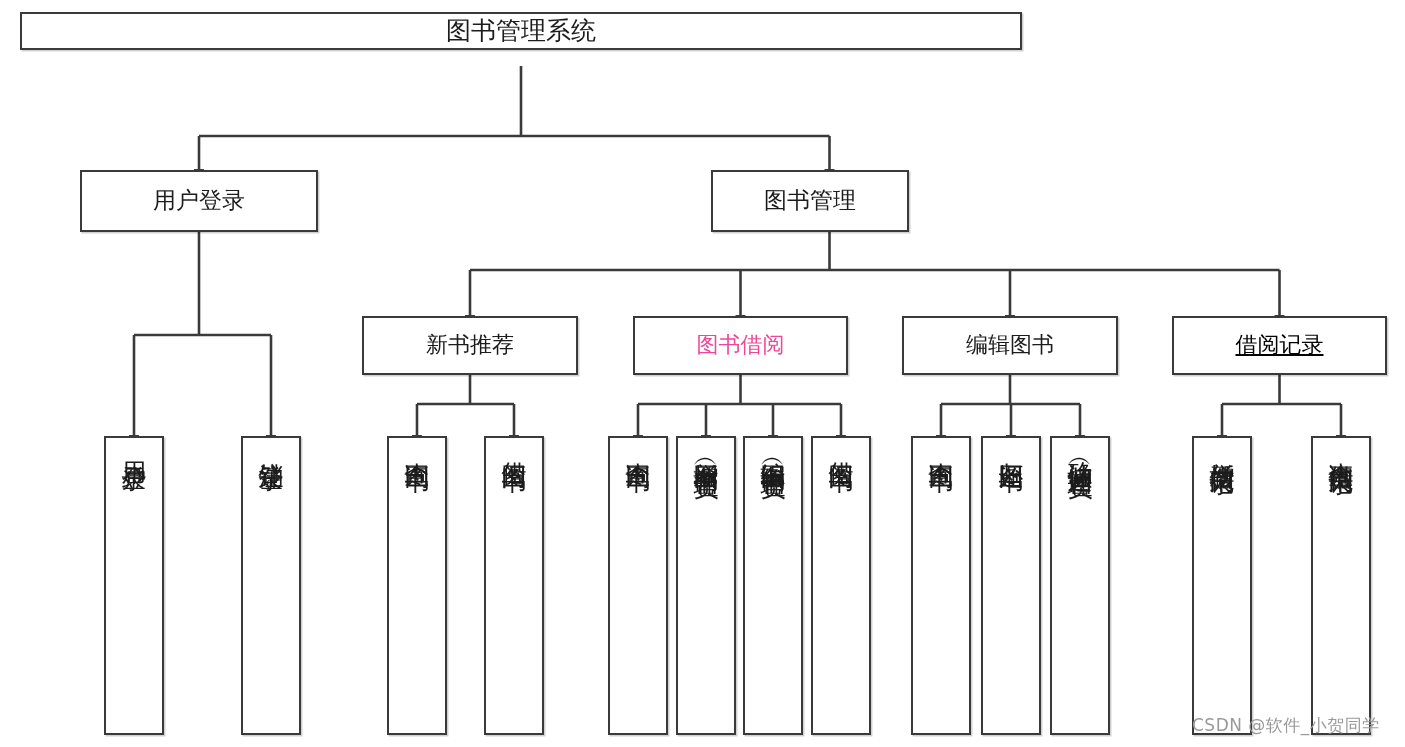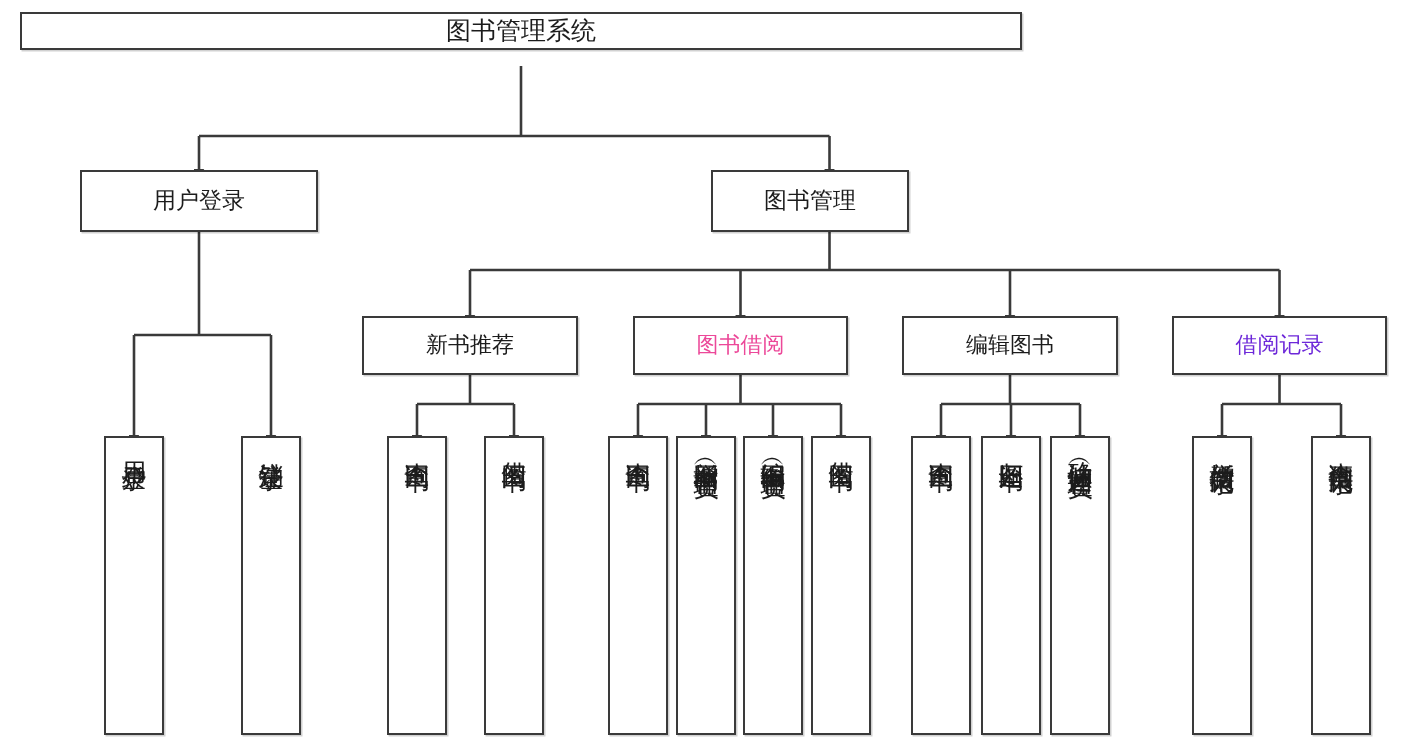--- a/index.html
+++ b/index.html
@@ -128,21 +128,21 @@
       <div class="node node-l3" style="left: 362px; top: 316px; width: 216px; height: 59px; border-color: rgb(58, 58, 58); background: rgb(255, 255, 255); font-family: Liberation Serif, serif;">
         <span class="label" style="color: rgb(28, 28, 28);">新书推荐</span>
       </div>
       <div class="node node-l3" style="left: 633px; top: 316px; width: 215px; height: 59px; border-color: rgb(58, 58, 58); background: rgb(255, 255, 255);">
         <span class="label" style="color: #ec4899;">图书借阅</span>
       </div>
       <div class="node node-l3" style="left: 902px; top: 316px; width: 216px; height: 59px; border-color: rgb(58, 58, 58); background: rgb(255, 255, 255);">
         <span class="label" style="color: rgb(28, 28, 28);">编辑图书</span>
       </div>
       <div class="node node-l3" style="left: 1172px; top: 316px; width: 215px; height: 59px; border-color: rgb(58, 58, 58); background: rgb(255, 255, 255);">
-        <span class="label" style="color: #6d28d9;">借阅记录</span>
+        <span class="label" style="color: #000000; text-decoration: underline;">借阅记录</span>
       </div>
       <div class="node node-leaf" style="left: 104px; top: 436px; width: 60px; height: 299px; border-color: rgb(58, 58, 58); background: rgb(255, 255, 255);">
         <span class="label" style="color: rgb(28, 28, 28);">用户登录</span>
       </div>
       <div class="node node-leaf" style="left: 241px; top: 436px; width: 60px; height: 299px; border-color: rgb(58, 58, 58); background: rgb(255, 255, 255);">
         <span class="label" style="color: rgb(28, 28, 28);">注销登录</span>
       </div>
       <div class="node node-leaf" style="left: 387px; top: 436px; width: 60px; height: 299px; border-color: rgb(58, 58, 58); background: rgb(255, 255, 255);">
         <span class="label" style="color: rgb(28, 28, 28);">查询图书</span>
       </div>
@@ -170,13 +170,14 @@
       <div class="node node-leaf" style="left: 1050px; top: 436px; width: 60px; height: 299px; border-color: rgb(58, 58, 58); background: rgb(255, 255, 255);">
         <span class="label" style="color: rgb(28, 28, 28);">确认归还（管理员）</span>
       </div>
       <div class="node node-leaf" style="left: 1192px; top: 436px; width: 60px; height: 299px; border-color: rgb(58, 58, 58); background: rgb(255, 255, 255);">
         <span class="label" style="color: rgb(28, 28, 28);">新增借阅记录</span>
       </div>
       <div class="node node-leaf" style="left: 1311px; top: 436px; width: 60px; height: 299px; border-color: rgb(58, 58, 58); background: rgb(255, 255, 255);">
         <span class="label" style="color: rgb(28, 28, 28);">查询借阅记录</span>
       </div>
     </div>
+  <div id="watermark" style="color: rgb(154, 154, 154);">CSDN @软件_小贺同学</div>
 </div>
 
 </body></html>

